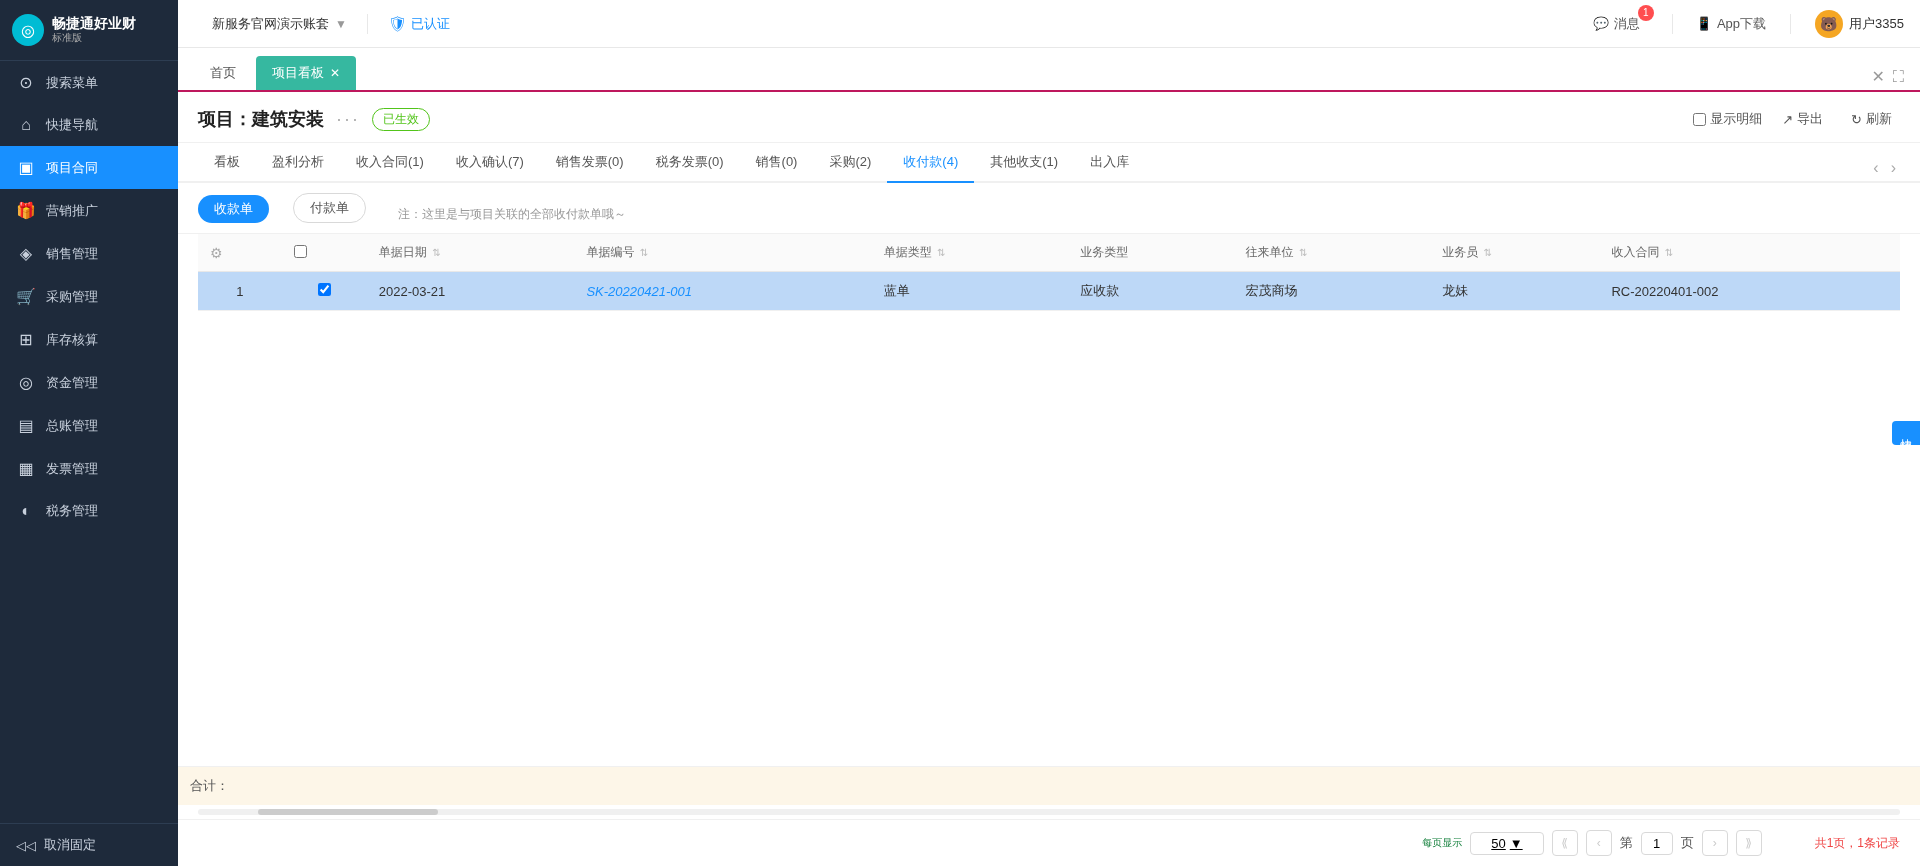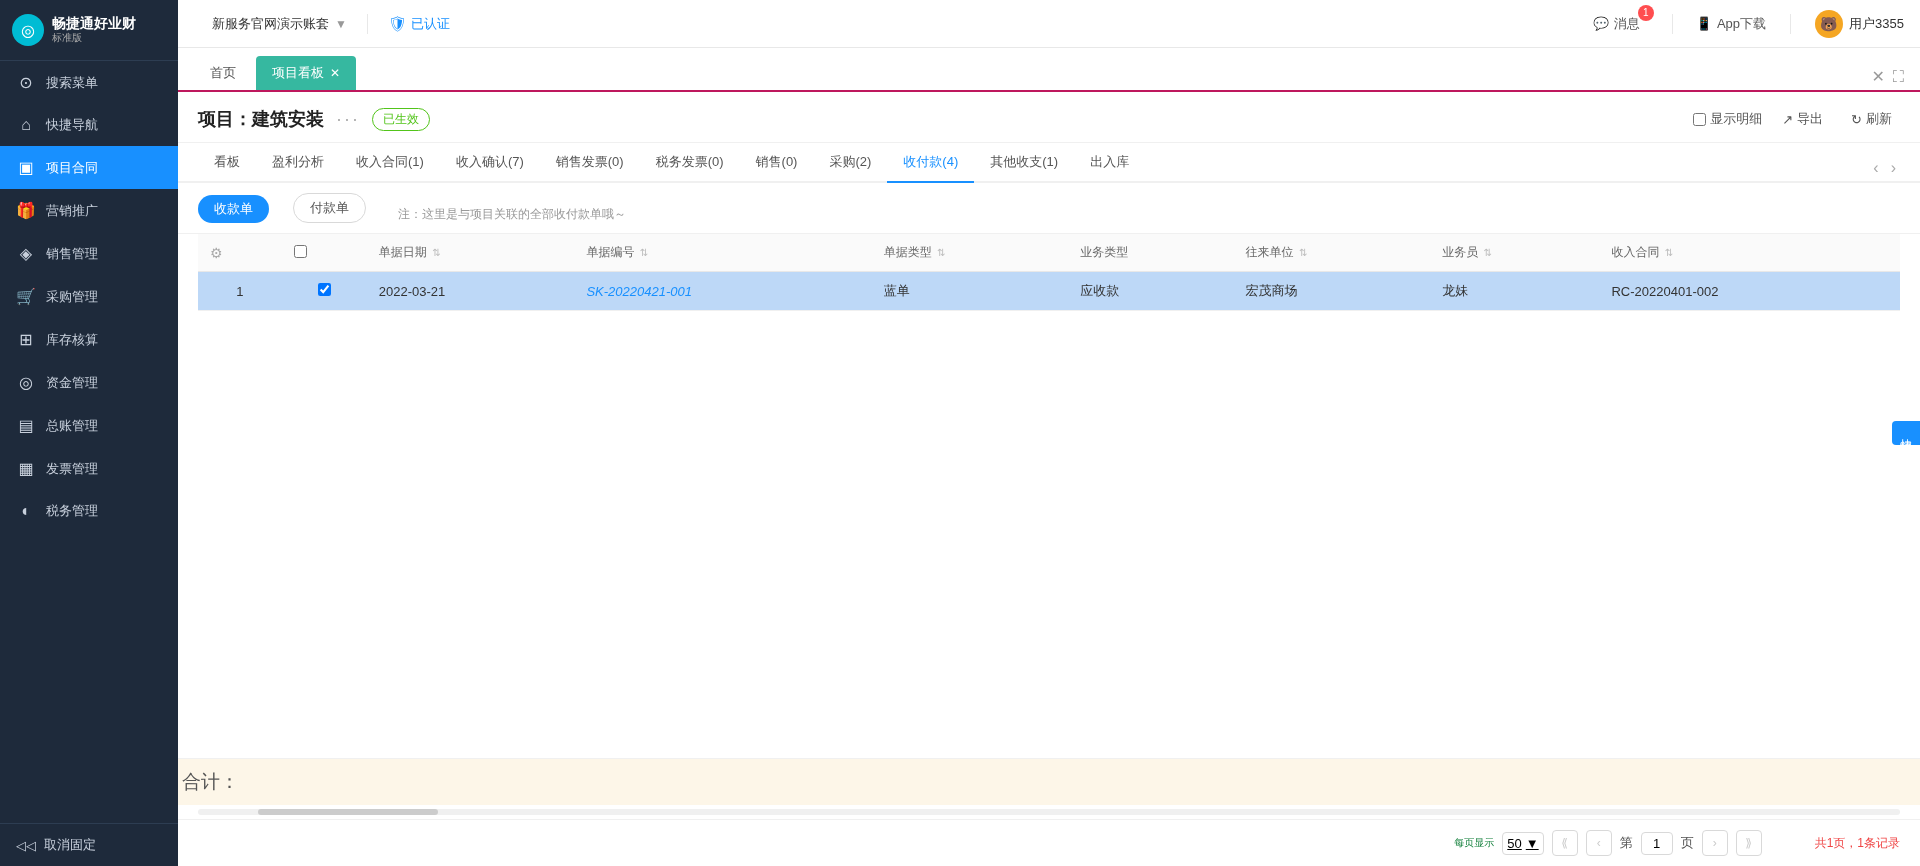--- a/index.html
+++ b/index.html
@@ -179,40 +179,40 @@
     .data-table tbody tr.selected { background: #bdd8f7; }
     .row-num { color: #999; text-align: center; }
     .link { color: #1890ff; cursor: pointer; text-decoration: none; font-style: italic; }
 
     
     .settings-cell { text-align: center; }
     .settings-icon { color: #aaa; cursor: pointer; font-size: 14px; }
 
     
     .table-footer {
-      padding: 10px 4px; background: #fdf6e8; border-top: 1px solid #f0f0f0;
-      font-size: 19px; color: #555; display: flex; align-items: flex-end;
+      padding: 10px 12px; background: #fdf6e8; border-top: 1px solid #f0f0f0;
+      font-size: 13px; color: #555; display: flex; align-items: flex-end;
     }
     .scroll-bar-container {
       padding: 4px 20px; background: #fff; display: flex; align-items: center;
     }
     .scroll-bar-track {
       flex: 1; height: 6px; background: #f0f0f0; border-radius: 3px; position: relative;
     }
     .scroll-bar-thumb {
       position: absolute; left: 60px; width: 180px; height: 100%;
       background: #ccc; border-radius: 3px;
     }
     .pagination {
       padding: 10px 20px; background: #fff; border-top: 1px solid #f0f0f0;
       display: flex; align-items: center; justify-content: flex-end; gap: 8px;
     }
     .pagination-label { font-size: 10px; color: #15803d; }
     .pagination-select {
-      border: 1px solid #d9d9d9; border-radius: 4px; padding: 3px 4px; font-size: 13px;
+      border: 1px solid #d9d9d9; border-radius: 4px; padding: 3px 20px; font-size: 13px;
       cursor: pointer; display: flex; align-items: center; gap: 4px; background: #fff; text-decoration: underline;
     }
     .pagination-nav-btn {
       width: 26px; height: 26px; border: 1px solid #d9d9d9; border-radius: 4px;
       display: flex; align-items: center; justify-content: center;
       cursor: pointer; color: #555; font-size: 12px; background: #fff;
     }
     .pagination-nav-btn.disabled { color: #ccc; cursor: not-allowed; }
     .pagination-page { font-size: 13px; color: #555; }
     .pagination-input {

